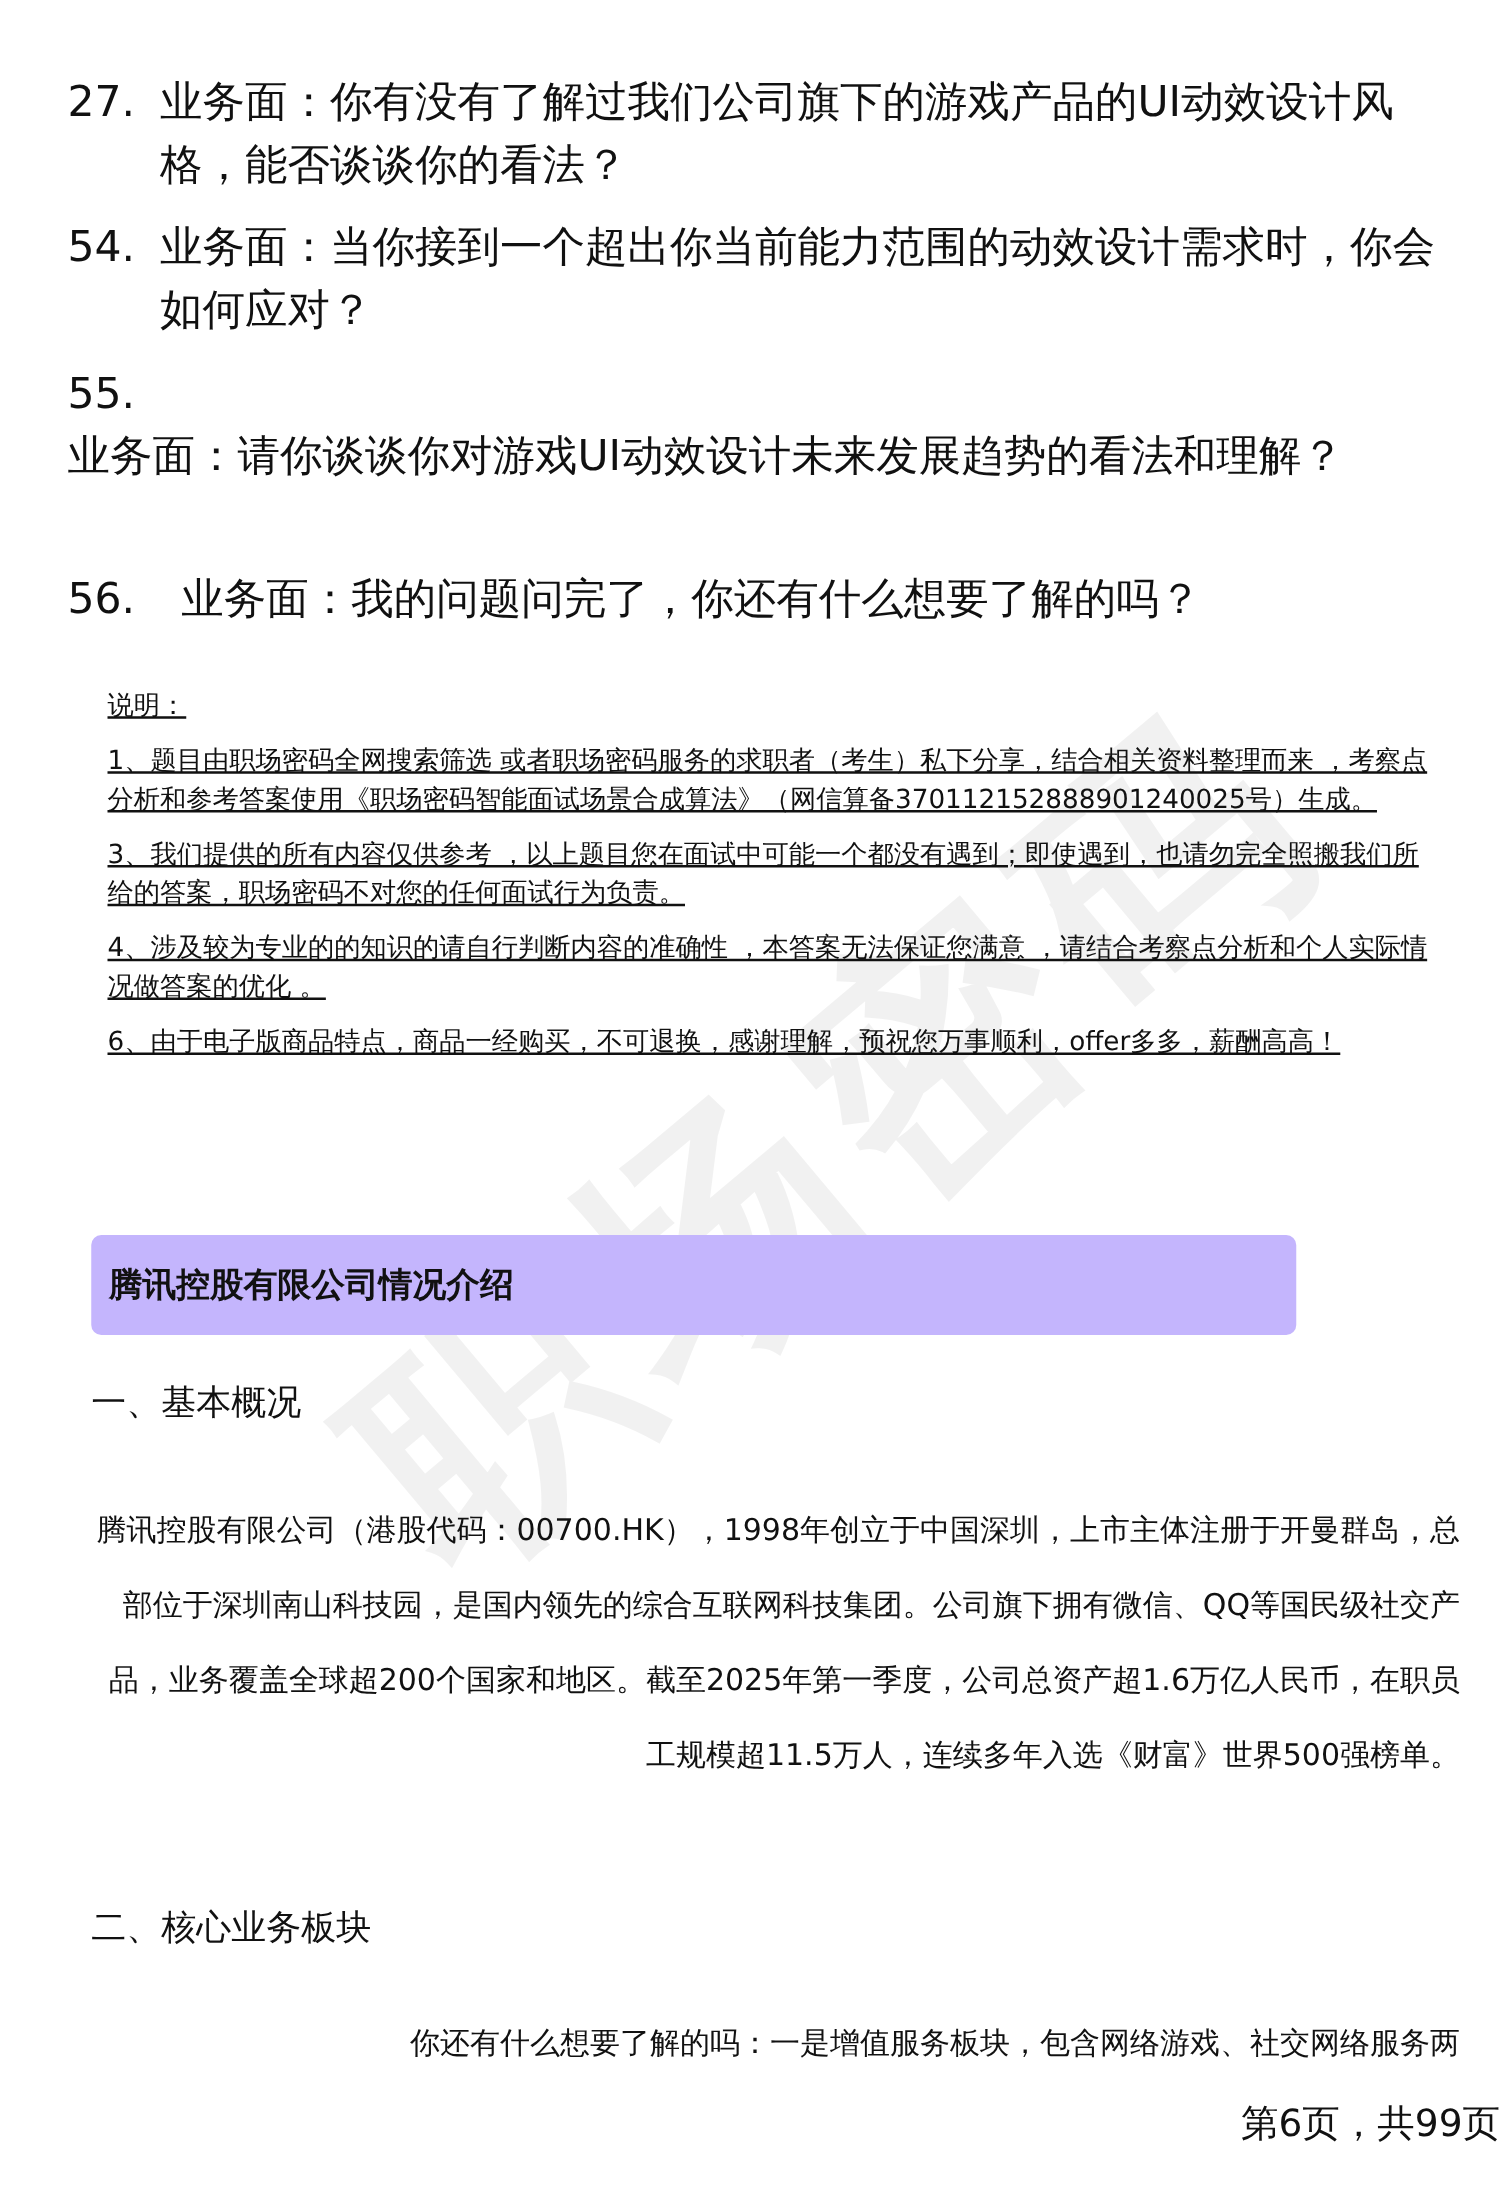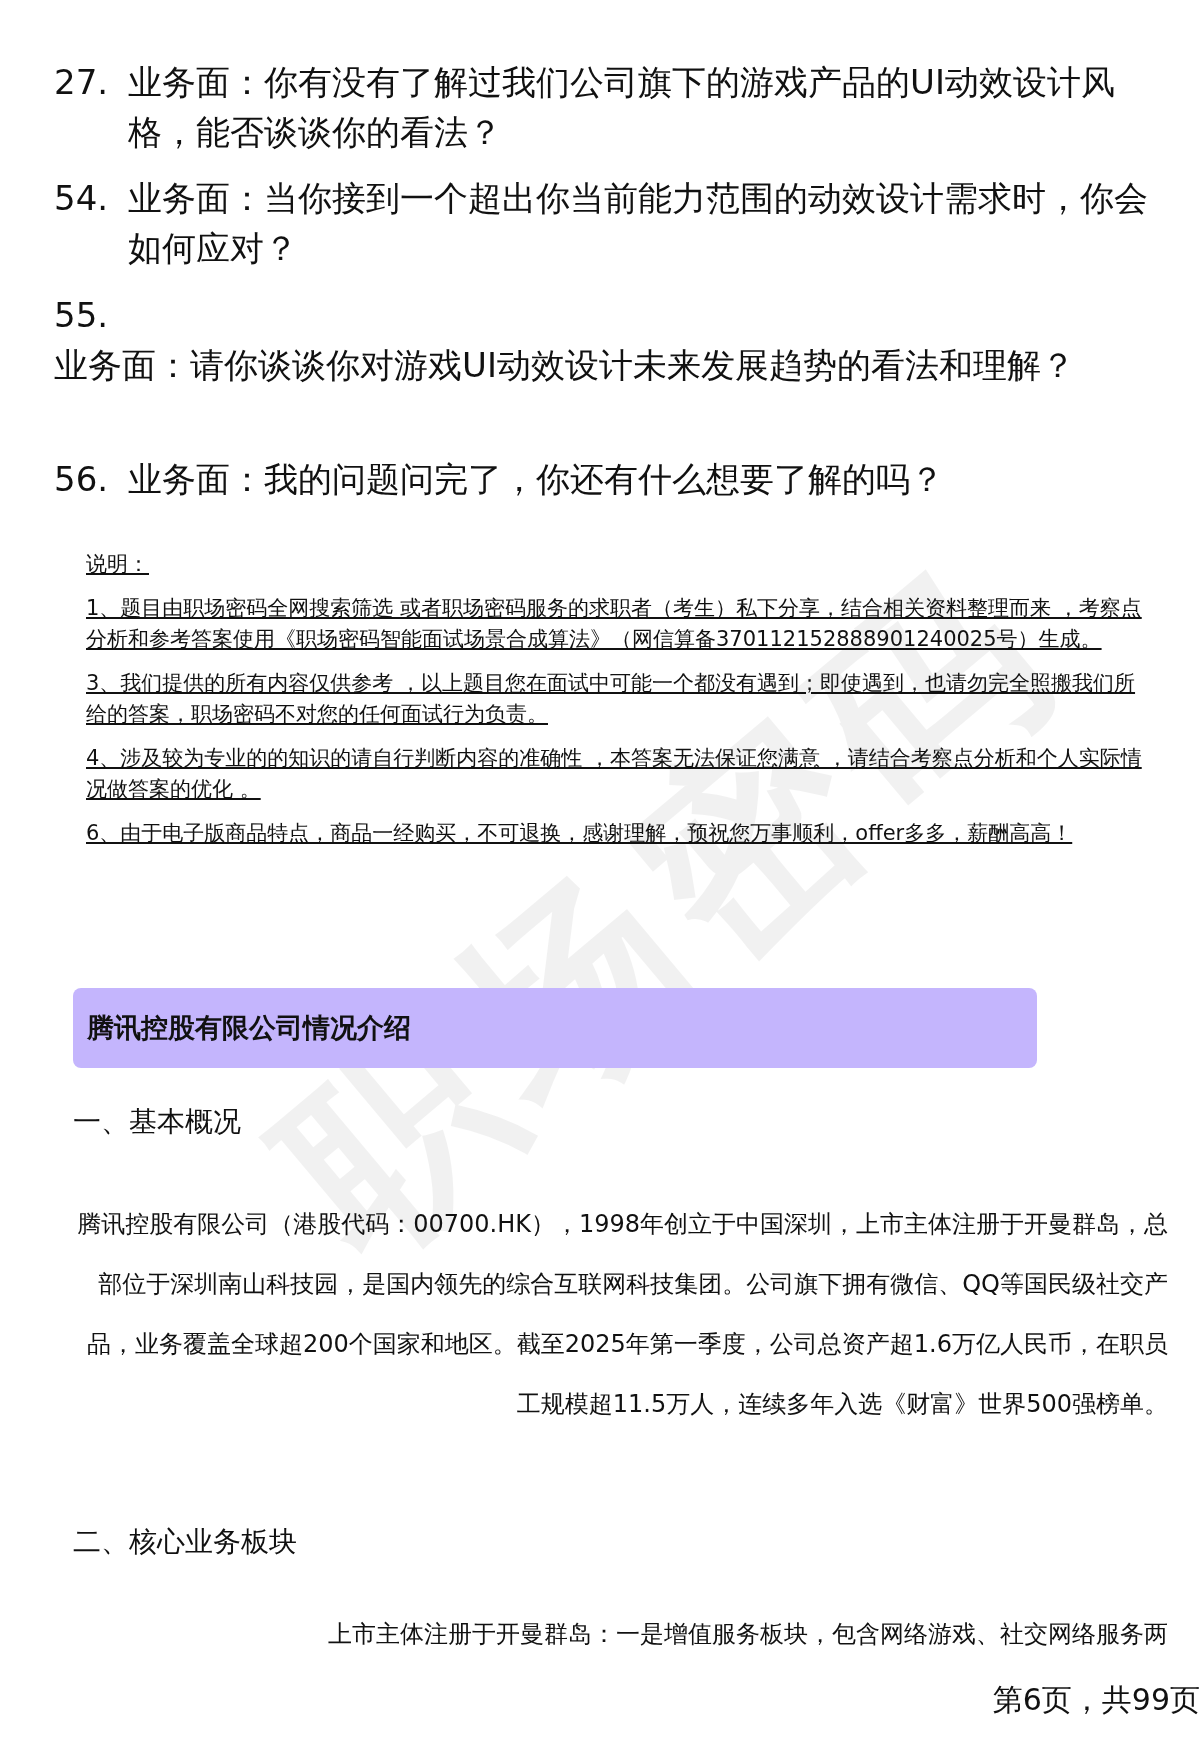--- a/index.html
+++ b/index.html
@@ -44,37 +44,37 @@
     <span class="txt">业务面：你有没有了解过我们公司旗下的游戏产品的UI动效设计风格，能否谈谈你的看法？</span>
   </div>
   <div class="q" style="top:173px;">
     <span class="num">54.</span>
     <span class="txt">业务面：当你接到一个超出你当前能力范围的动效设计需求时，你会如何应对？</span>
   </div>
   <div class="q" style="top:290px;flex-direction:column;">
     <span class="num">55.</span>
     <span class="txt">业务面：请你谈谈你对游戏UI动效设计未来发展趋势的看法和理解？</span>
   </div>
-  <div class="q" style="top:454px;">
+  <div class="q" style="top:454px;gap:17px;">
     <span class="num">56.</span>
     <span class="txt">业务面：我的问题问完了，你还有什么想要了解的吗？</span>
   </div>
 
   <div class="notes">
     <div>说明：</div>
     <div>1、题目由职场密码全网搜索筛选 或者职场密码服务的求职者（考生）私下分享，结合相关资料整理而来 ，考察点分析和参考答案使用《职场密码智能面试场景合成算法》（网信算备370112152888901240025号）生成。</div>
     <div>3、我们提供的所有内容仅供参考 ，以上题目您在面试中可能一个都没有遇到；即使遇到，也请勿完全照搬我们所给的答案，职场密码不对您的任何面试行为负责。</div>
     <div>4、涉及较为专业的的知识的请自行判断内容的准确性 ，本答案无法保证您满意 ，请结合考察点分析和个人实际情况做答案的优化 。</div>
     <div>6、由于电子版商品特点，商品一经购买，不可退换，感谢理解，预祝您万事顺利，offer多多，薪酬高高！</div>
   </div>
 
   <div class="section-bar">
     <span>腾讯控股有限公司情况介绍</span>
   </div>
 
   <div class="h2" style="top:1102px;">一、基本概况</div>
   <div class="para" style="top:1194px;">腾讯控股有限公司（港股代码：00700.HK），1998年创立于中国深圳，上市主体注册于开曼群岛，总部位于深圳南山科技园，是国内领先的综合互联网科技集团。公司旗下拥有微信、QQ等国民级社交产品，业务覆盖全球超200个国家和地区。截至2025年第一季度，公司总资产超1.6万亿人民币，在职员工规模超11.5万人，连续多年入选《财富》世界500强榜单。</div>
 
   <div class="h2" style="top:1522px;">二、核心业务板块</div>
-  <div class="para" style="top:1604px;">上市主体注册于开曼群岛：一是增值服务板块，包含网络游戏、社交网络服务两</div>
+  <div class="para" style="top:1604px;">你还有什么想要了解的吗：一是增值服务板块，包含网络游戏、社交网络服务两</div>
 
   <div class="footer">第6页，共99页</div>
 </div>
 
 </body></html>

